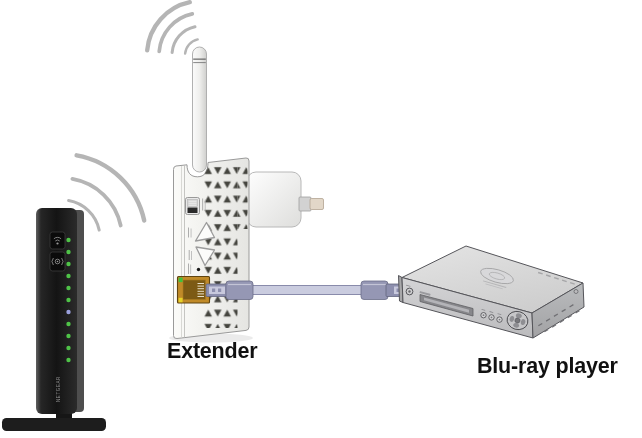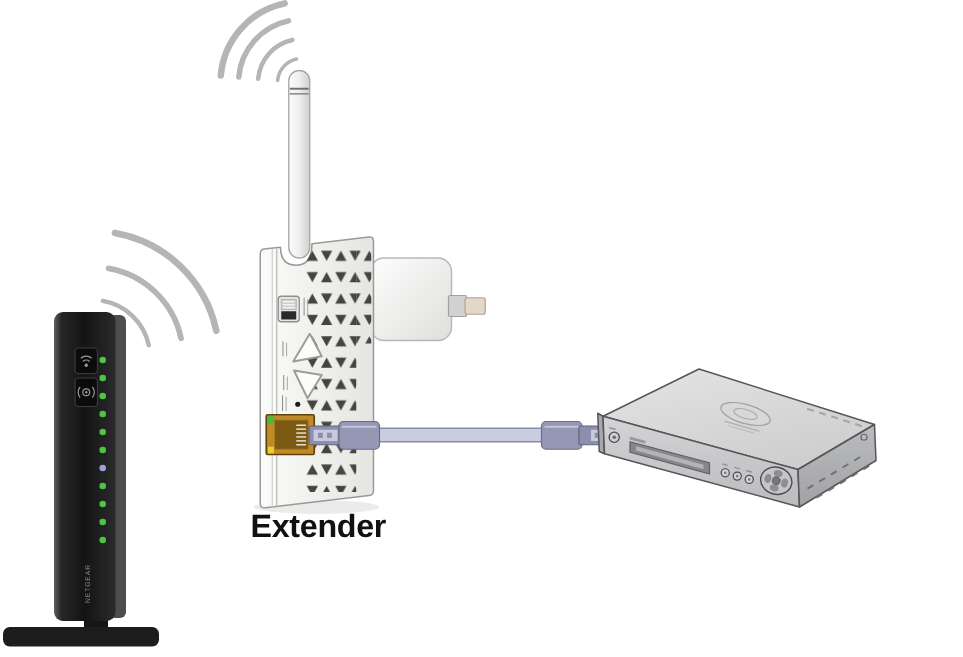--- a/index.html
+++ b/index.html
@@ -245,14 +245,15 @@
       <rect x="551.8" y="325.3" width="4.5" height="1.3" transform="rotate(-31 554 325.9)"></rect>
       <rect x="559.6" y="320.6" width="4.5" height="1.3" transform="rotate(-31 561.8 321.2)"></rect>
       <rect x="567.4" y="315.9" width="4.5" height="1.3" transform="rotate(-31 569.6 316.5)"></rect>
       <rect x="575.2" y="311.2" width="4.5" height="1.3" transform="rotate(-31 577.4 311.8)"></rect>
     </g>
     <circle cx="576" cy="291.5" r="2" fill="#bcbcbe" stroke="#66666a" stroke-width="0.8"></circle>
   </g>
 </svg>
 
 <div class="label label-extender">Extender</div>
+<div class="label label-bluray">Blu-ray player</div>
 
 </div>
 
 </body></html>

